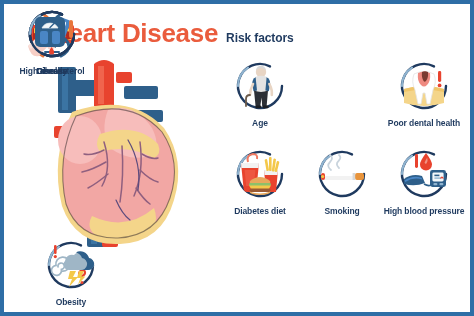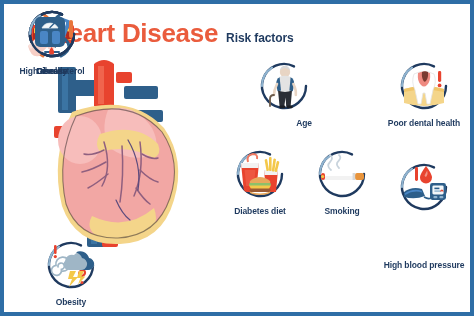--- a/index.html
+++ b/index.html
@@ -59,27 +59,27 @@
   }
   .icon-disc svg { display: block; }
   .icon-label {
     margin-top: 4px;
     font-size: 8.5px; font-weight: bold;
     color: #1f3a5f; text-align: center;
     white-space: nowrap; letter-spacing: -0.1px;
   }
 
   
-  #cell-age            { left: 214px; top: 52px; align-items: flex-end; }
+  #cell-age            { left: 208px; top: 52px; }
   #cell-sex            { left: 290px; top: 52px; }
   #cell-dental         { left: 372px; top: 52px; justify-content: center; }
   
   #cell-diet           { left: 208px; top: 140px; }
   #cell-smoking        { left: 290px; top: 140px; justify-content: center; }
-  #cell-bp             { left: 372px; top: 153px; gap: 41px; }
+  #cell-bp             { left: 372px; top: 140px; }
   
   #cell-stress         { left: 19px;  top: 231px; }
   #cell-cholesterol    { left": 0; left: 104px; top: 231px; }
   #cell-genetic        { left: 198px; top: 231px; }
   #cell-diabetes       { left": 0; left: 285px; top: 231px; }
   #cell-obesity        { left: 371px; top: 231px; }
 </style>
 </head>
 <body>
 

